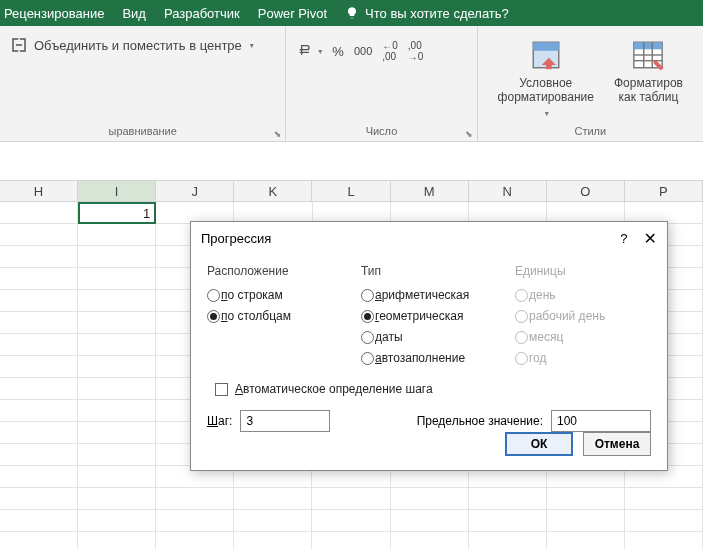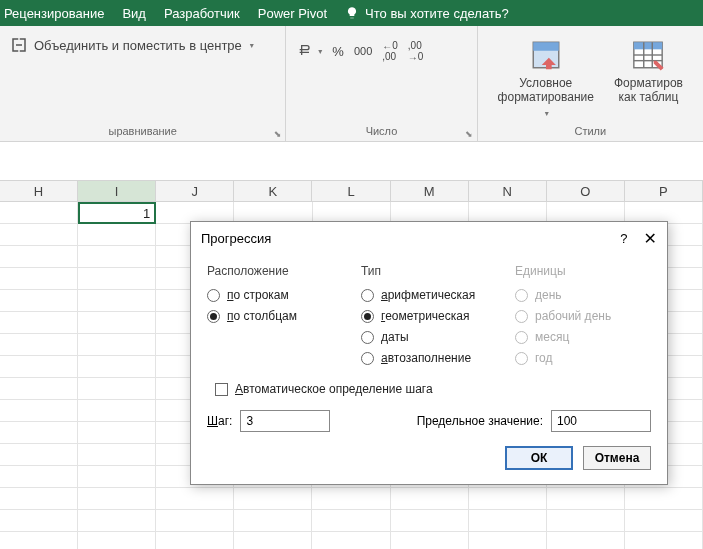--- a/index.html
+++ b/index.html
@@ -37,29 +37,29 @@
 
 .dialog { position: absolute; left: 190px; top: 221px; width: 478px; background: #fff; border: 1px solid #888; box-shadow: 2px 2px 12px rgba(0,0,0,0.25); font-size: 12px; }
 .dlg-title { height: 32px; display: flex; align-items: center; justify-content: space-between; padding: 0 10px; font-size: 13px; }
 .dlg-title-right { display:flex; gap:16px; align-items:center; }
 .dlg-close { font-size: 16px; cursor:default; }
 .dlg-body { padding: 10px 16px 14px; }
 .groups { display: flex; gap: 18px; margin-bottom: 10px; }
 .grp { flex: 1; }
 .grp-title { font-size: 12px; color: #444; margin-bottom: 10px; }
 .grp-title.disabled { color: #aaa; }
-.radio-row { display: flex; align-items: center; gap: 7px; margin: 7px 0; color: #222; text-align: center; }
+.radio-row { display: flex; align-items: center; gap: 1px; margin: 7px 0; color: #222; text-align: center; }
 .radio-row.disabled { color: #aaa; }
 .radio { width: 13px; height: 13px; border: 1px solid #666; border-radius: 50%; display:flex; align-items:center; justify-content:center; }
 .radio.checked::after { content:""; width:7px; height:7px; background:#222; border-radius:50%; }
 .radio.disabled { border-color: #bbb; }
 .underline-first::first-letter { text-decoration: underline; }
 .chk-row { display:flex; align-items:center; gap:7px; margin: 8px 0 14px; color:#222;padding-left:8px; }
 .chk { width:13px; height:13px; border:1px solid #666; }
-.inputs-row { display:flex; align-items:center; gap:8px; margin-bottom: 14px; }
+.inputs-row { display:flex; align-items:center; gap:8px; }
 .dlg-input { border:1px solid #888; height:22px; padding:0 5px; font-size:12px; }
 .dlg-btns { display:flex; justify-content:flex-end; gap:10px; }
 .dlg-btn { width:68px; height:24px; border:1px solid #888; background:#f3f3f3; font-size:12px;font-weight:bold; }
 .dlg-btn.primary { border:2px solid #3571b8; background:#eaf1fb; }
 
 svg { display:block; }
 </style>
 </head>
 <body>
 

